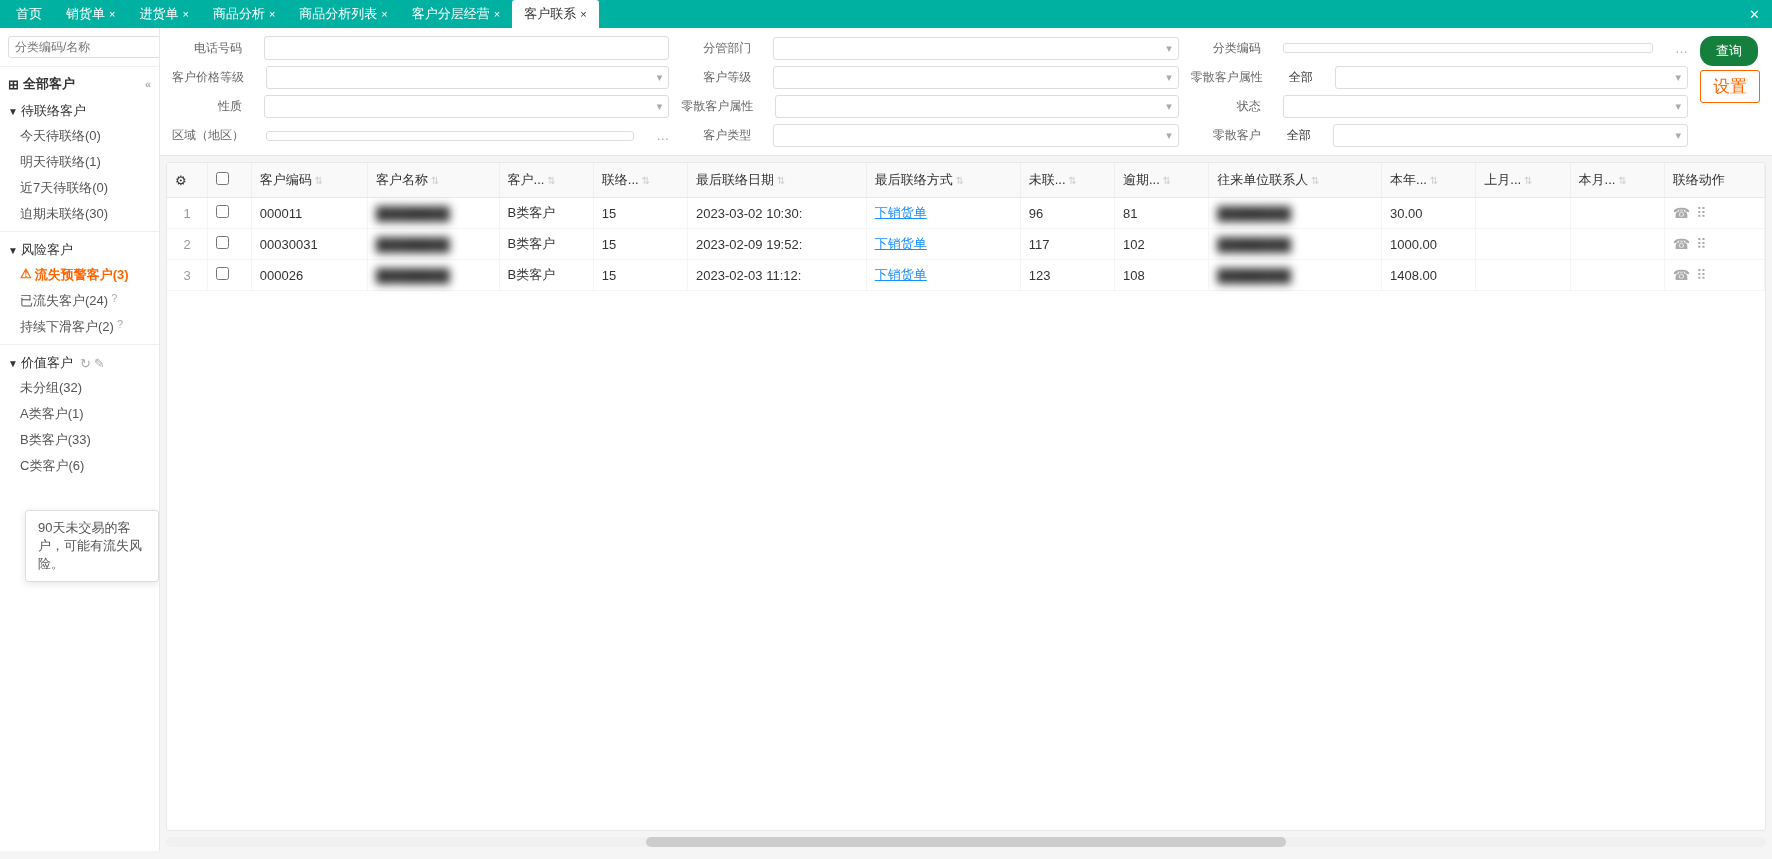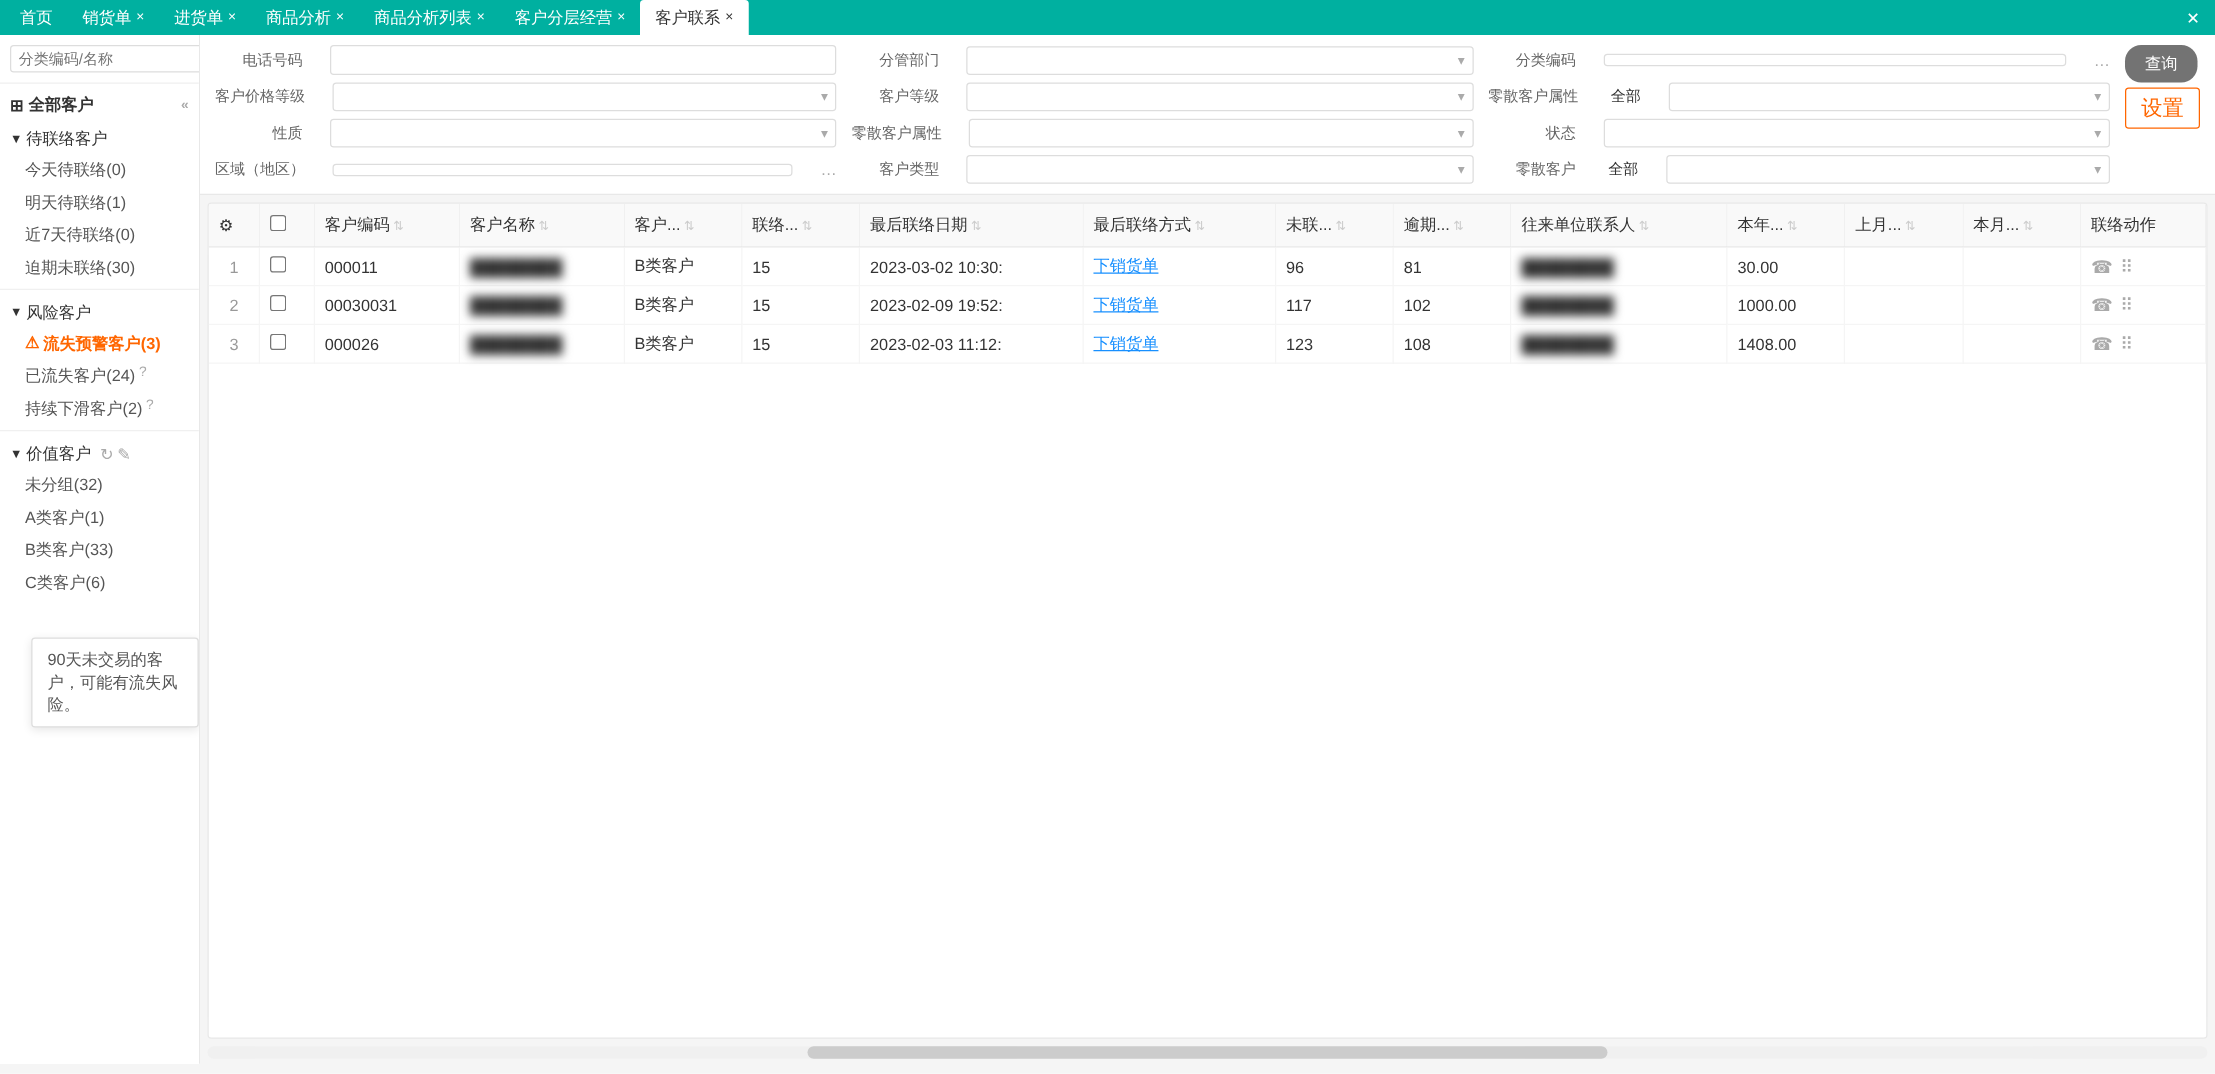--- a/index.html
+++ b/index.html
@@ -206,21 +206,21 @@
       cursor: pointer;
       display: flex;
       align-items: center;
       justify-content: space-between;
       min-width: 0;
     }
     .filter-select .chevron { color: #aaa; font-size: 11px; }
     .filter-select-dots { color: #aaa; cursor: pointer; }
 
     .query-btn {
-      background: #737373;
+      background: #15803d;
       color: #fff;
       border: none;
       border-radius: 13px;
       padding: 6px 16px;
       cursor: pointer;
       font-size: 13px;
       align-self: flex-start;
       text-align: right;
     }
     .settings-btn {

